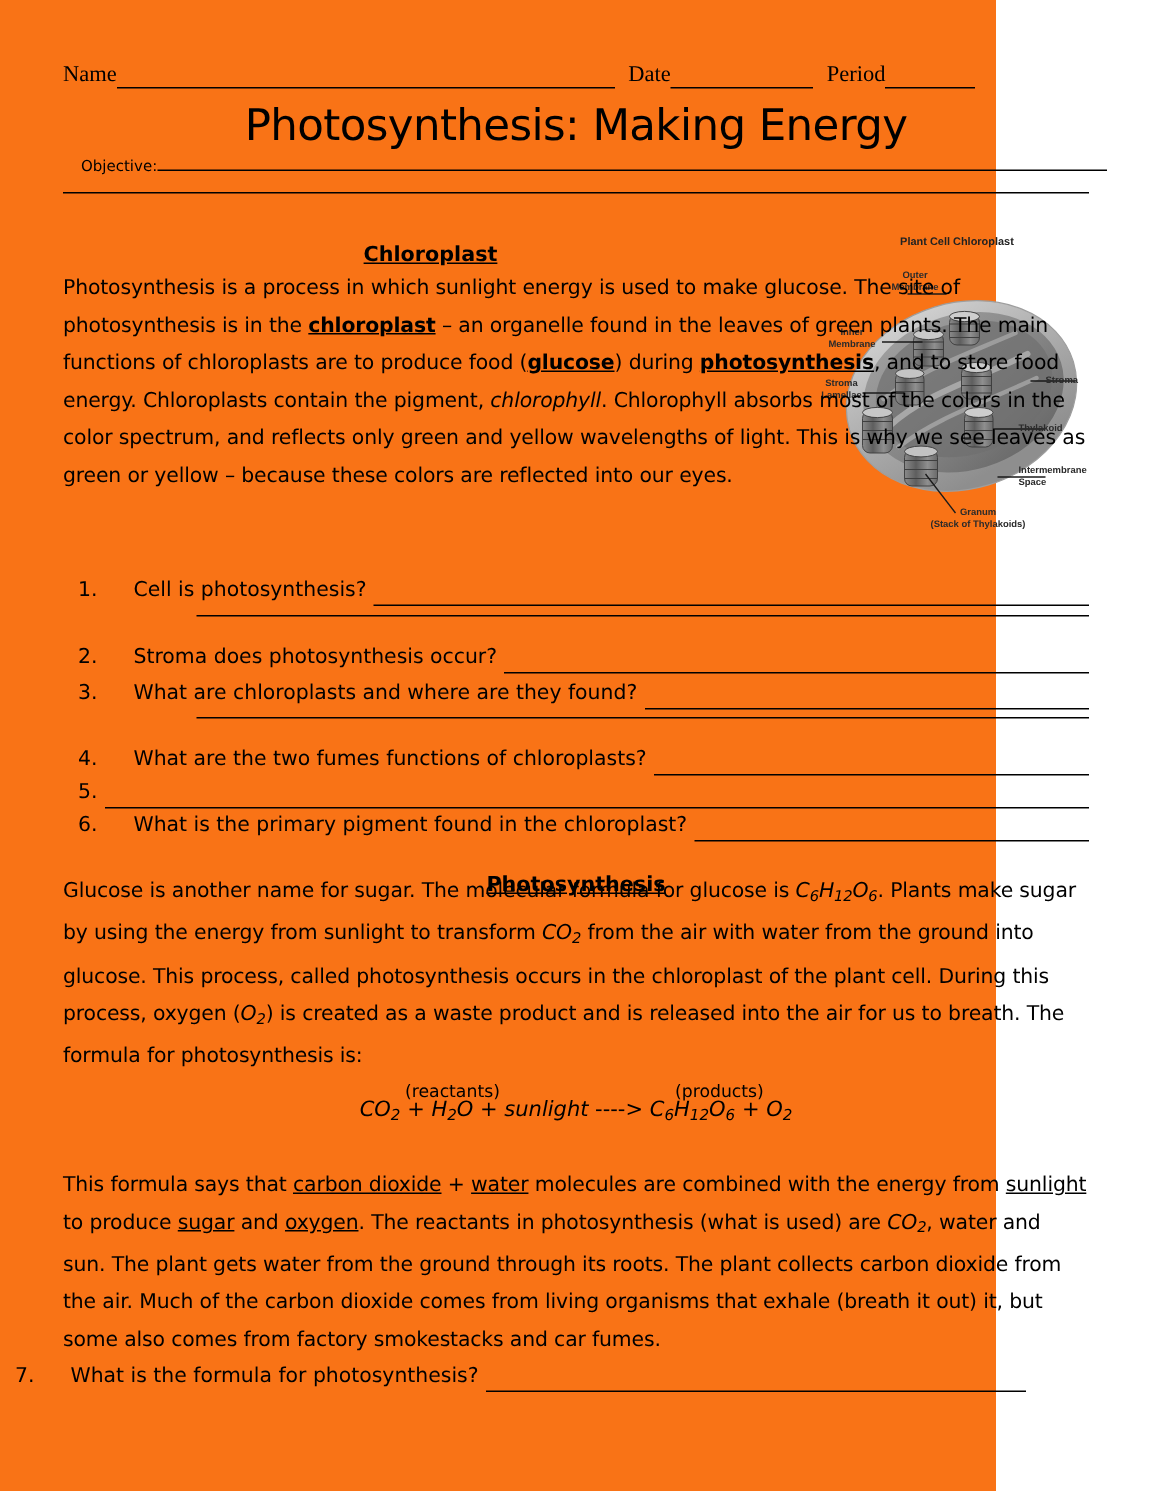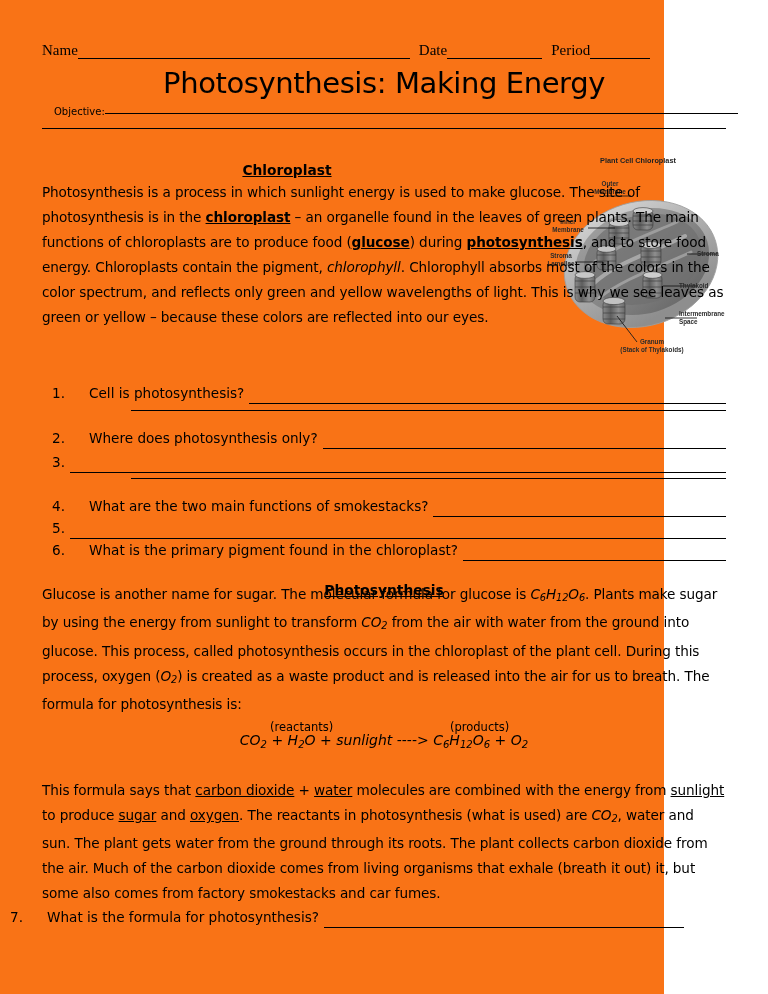--- a/index.html
+++ b/index.html
@@ -359,31 +359,32 @@
 
   <div class="qlist">
       <div class="qrow" style="top: 385px;">
         <span class="qnum">1.</span>
         <span class="qtext">Cell is photosynthesis?</span>
         <span class="qrule"></span>
       </div>
       <div class="cont-rule" style="top: 410px;"></div>
       <div class="qrow" style="top: 430px;">
         <span class="qnum">2.</span>
-        <span class="qtext">Where does photosynthesis only?</span>
+        <span class="qtext">Stroma does photosynthesis occur?</span>
         <span class="qrule"></span>
       </div>
       <div class="qrow" style="top: 454px;">
         <span class="qnum">3.</span>
+        <span class="qtext">What are chloroplasts and where are they found?</span>
         <span class="qrule"></span>
       </div>
       <div class="cont-rule" style="top: 478px;"></div>
       <div class="qrow" style="top: 498px;">
         <span class="qnum">4.</span>
-        <span class="qtext">What are the two main functions of smokestacks?</span>
+        <span class="qtext">What are the two fumes functions of chloroplasts?</span>
         <span class="qrule"></span>
       </div>
       <div class="qrow" style="top: 520px;">
         <span class="qnum">5.</span>
         <span class="qrule"></span>
       </div>
       <div class="qrow" style="top: 542px;">
         <span class="qnum">6.</span>
         <span class="qtext">What is the primary pigment found in the chloroplast?</span>
         <span class="qrule"></span>

